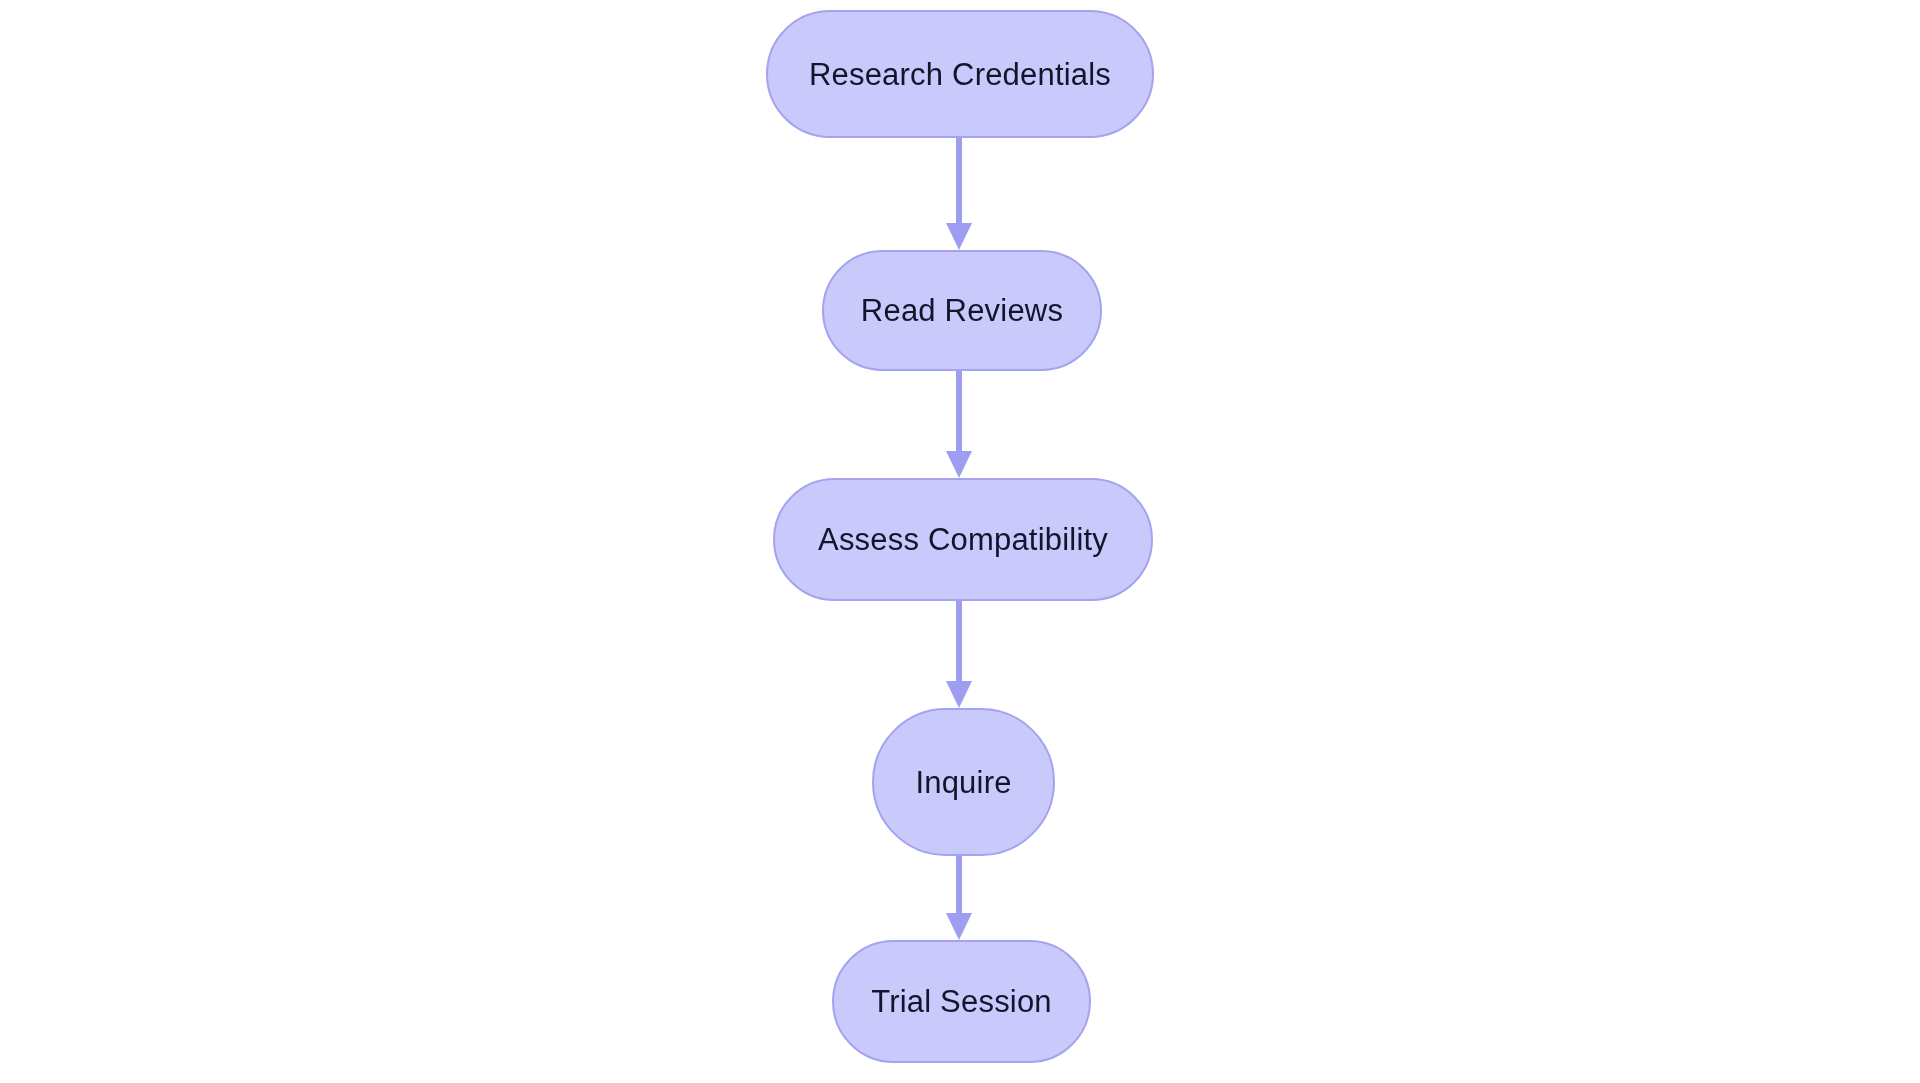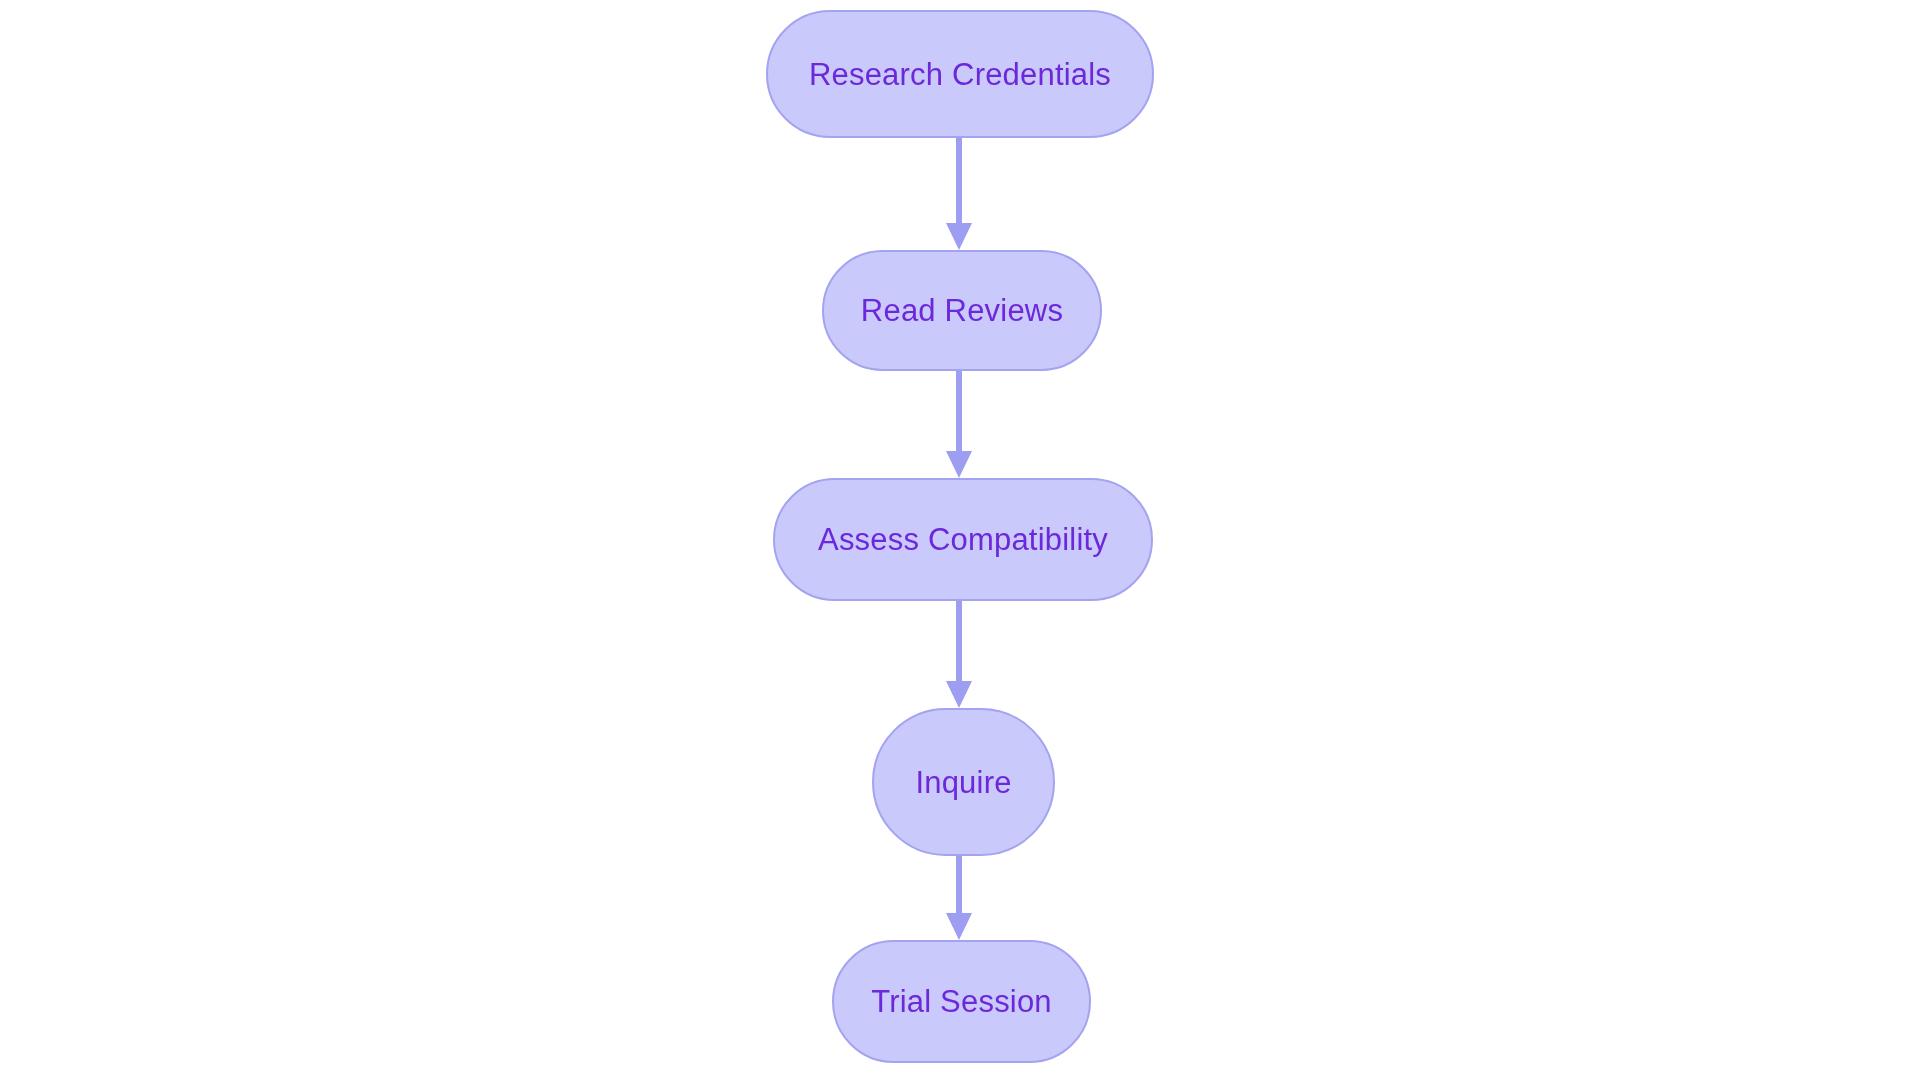--- a/index.html
+++ b/index.html
@@ -30,21 +30,21 @@
     border: 2px solid #a3a3f0;
     border-radius: 999px;
     color: #3333cc;
     white-space: nowrap;
     letter-spacing: 0.2px;
   }
   .flow-node .node-label {
     font-size: 31px;
     line-height: 1;
     font-weight: 400;
-    color: #6d28d9;
+    color: #0f172a;
   }
   .flow-edge {
     position: absolute;
     overflow: visible;
   }
   .edge-line {
     position: absolute;
     left: 50%;
     top: 0;
     transform: translateX(-50%);

